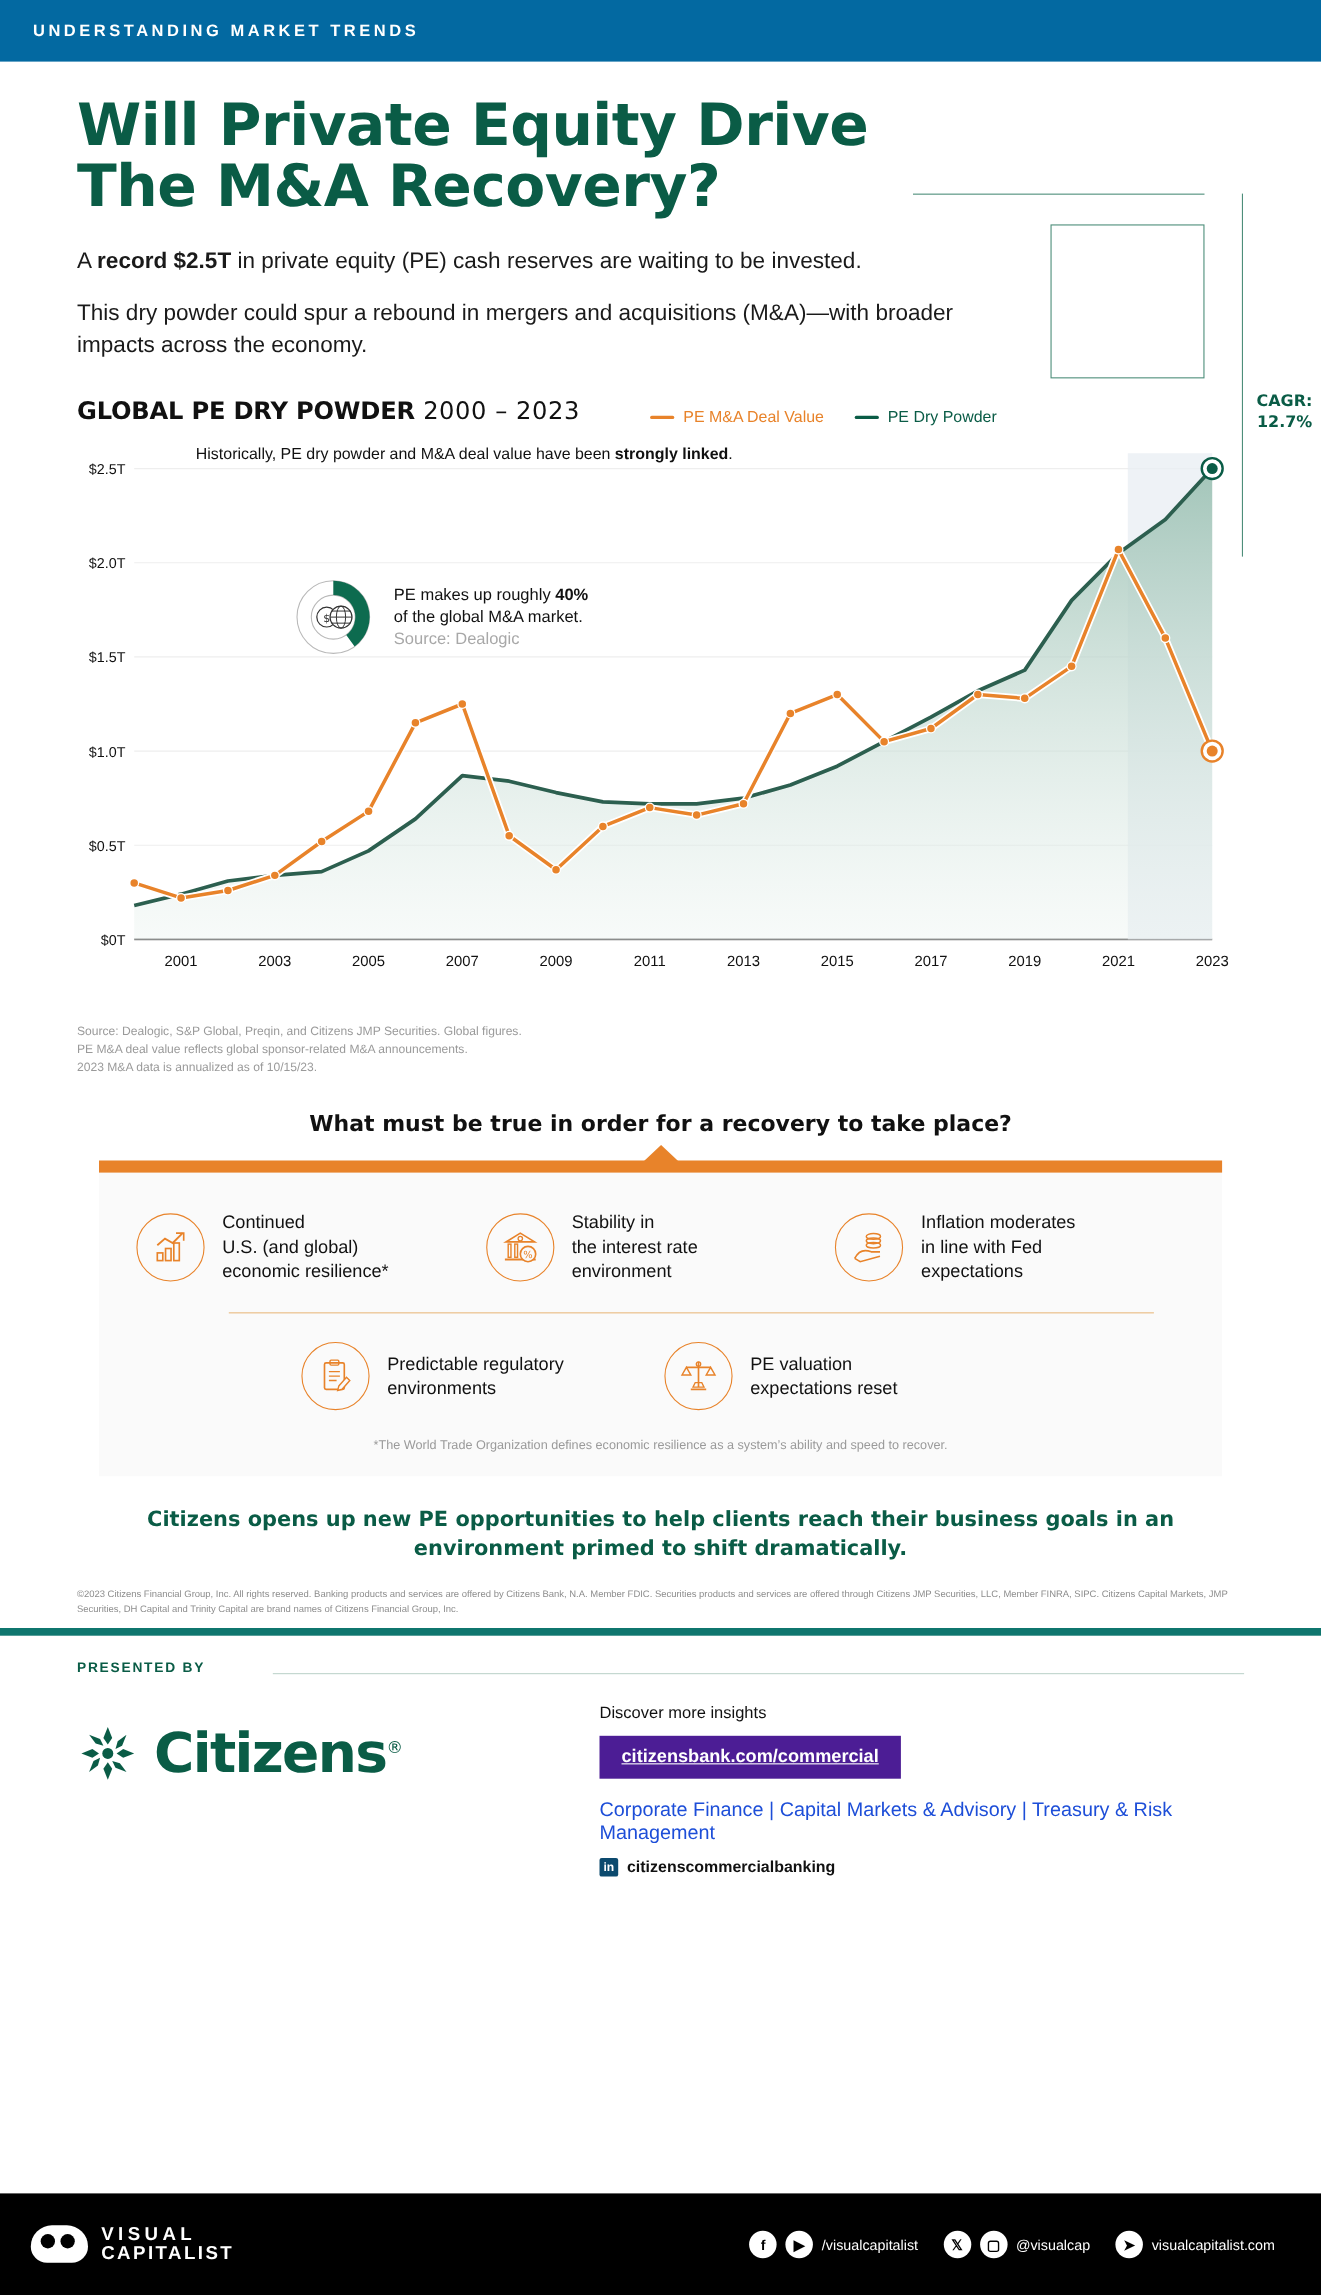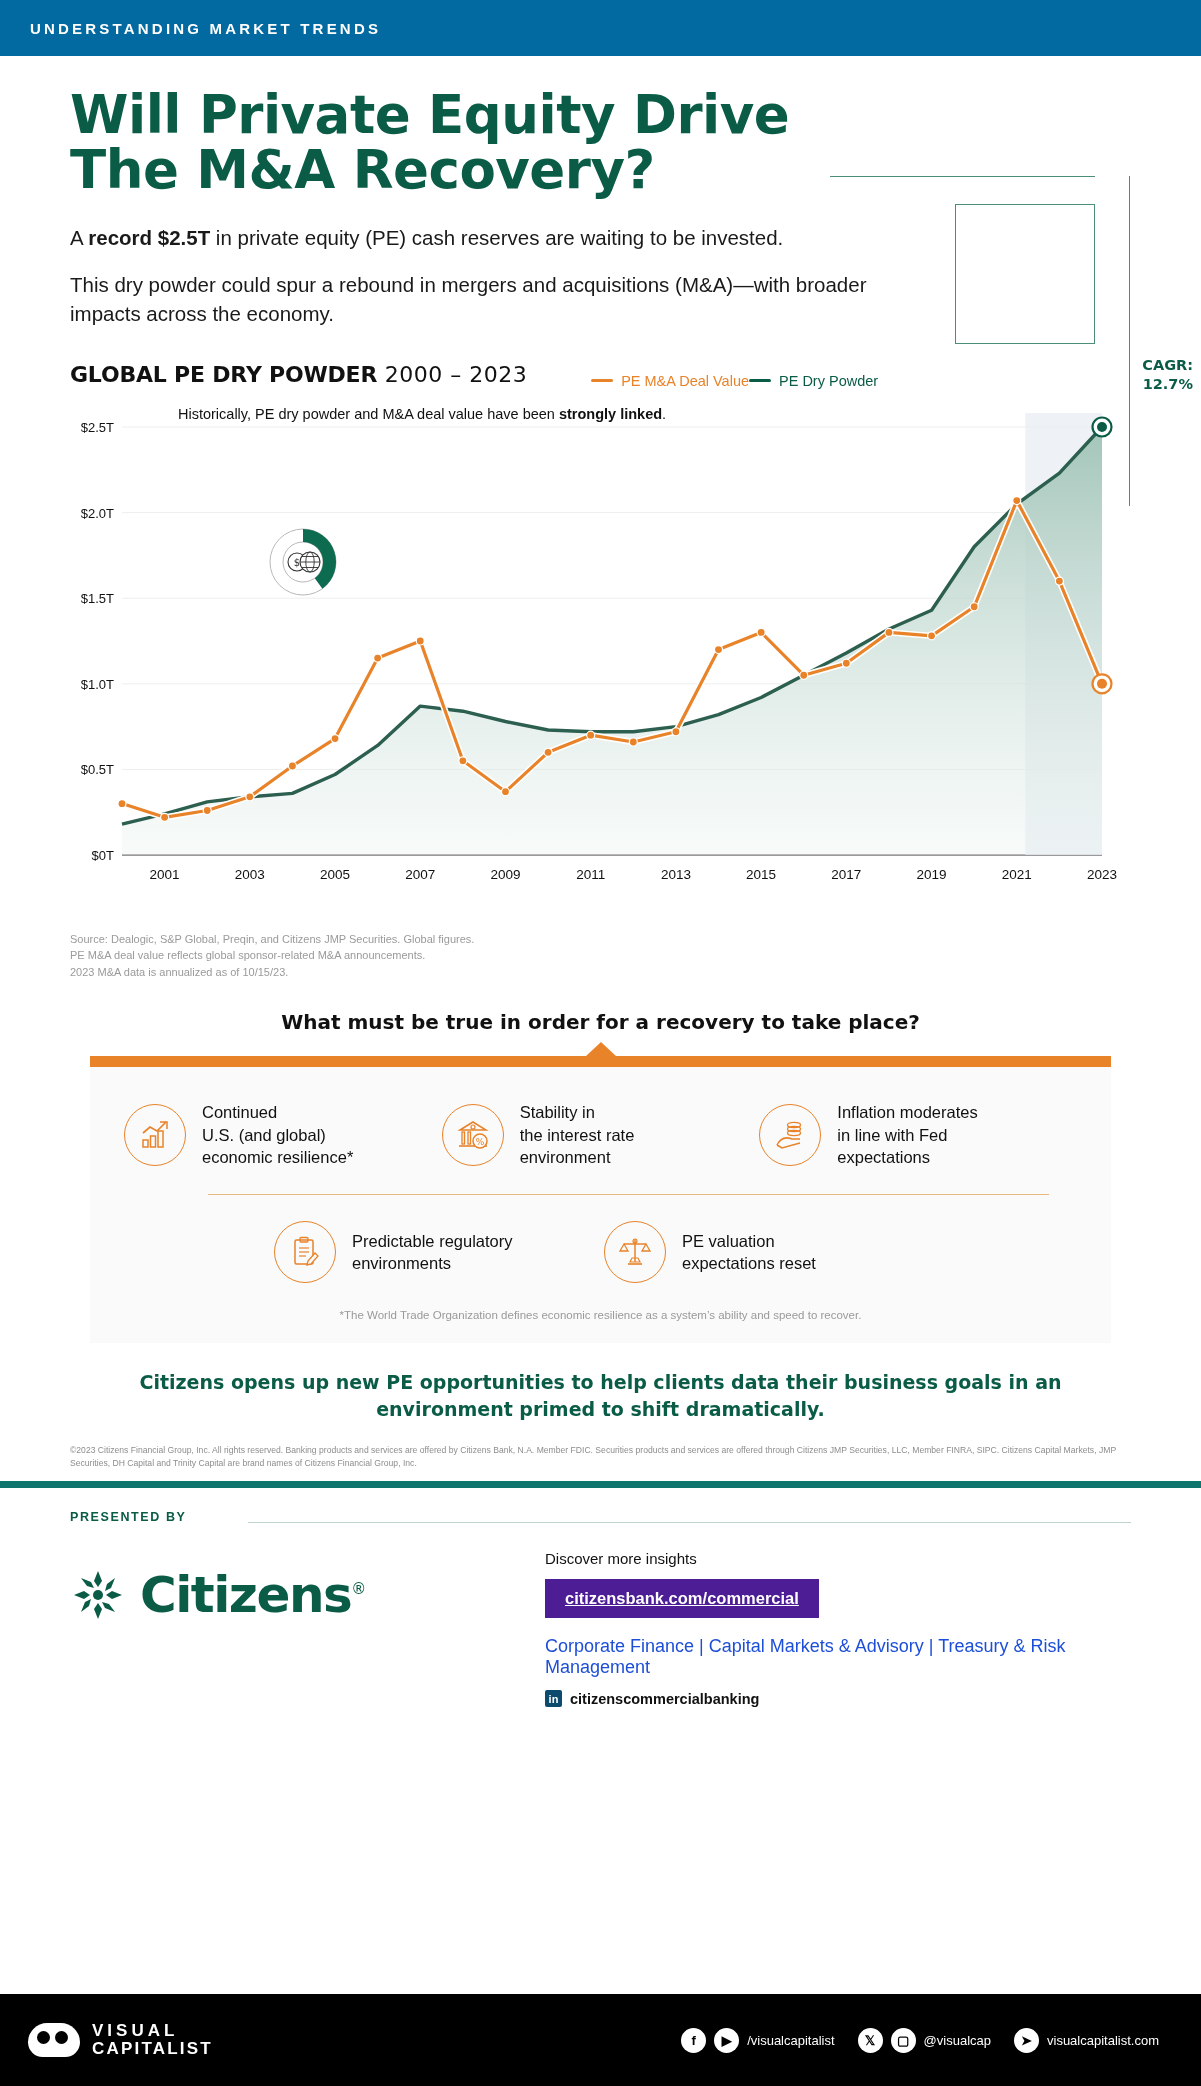--- a/index.html
+++ b/index.html
@@ -46,21 +46,21 @@
   .lede b { font-weight: 700; }
 
   
   .chart-block { margin-top: 34px; padding: 0 70px; position: relative; }
   .chart-head { display: flex; align-items: baseline; gap: 40px; }
   .chart-title {
     font-size: 22px; color: #111; font-weight: 800;
     font-family: "DejaVu Sans", sans-serif; letter-spacing: -0.2px;
   }
   .chart-title .rng { font-weight: 400; letter-spacing: 0.5px; }
-  .legend { display: flex; align-items: center; margin-left: 24px; }
+  .legend { display: flex; gap: 28px; align-items: center; margin-left: 24px; }
   .legend-item { display: flex; align-items: center; gap: 8px; font-size: 14.5px; }
   .legend-swatch { width: 22px; height: 3px; border-radius: 2px; display:inline-block; }
   .lg-orange { color: #e8832a; }
   .lg-green  { color: #0a5c46; }
 
   .cagr {
     position: absolute; right: 8px; top: -6px;
     color: #0a5c46; font-weight: 800; font-size: 14.5px;
     text-align: right; line-height: 1.25;
     font-family: "DejaVu Sans", sans-serif;
@@ -358,20 +358,25 @@
         <circle cx="37" cy="37" r="20" fill="none" stroke="#b9b9b9" stroke-width="1"></circle>
         <path id="donutArc" fill="#0d6b4f" d="M 37 4 A 33 33 0 0 1 56.39691332565161 63.69756081437326 L 48.75570504584947 53.180339887498945 A 20 20 0 0 0 37 17 Z"></path>
         <circle cx="31" cy="37" r="9" fill="#fff" stroke="#333" stroke-width="1.1"></circle>
         <text x="31" y="41" font-size="10" text-anchor="middle" fill="#333" font-family="DejaVu Sans, sans-serif">$</text>
         <circle cx="44" cy="37" r="10" fill="#fff" stroke="#333" stroke-width="1.1"></circle>
         <ellipse cx="44" cy="37" rx="4.2" ry="10" fill="none" stroke="#333" stroke-width="0.9"></ellipse>
         <line x1="34" y1="37" x2="54" y2="37" stroke="#333" stroke-width="0.9"></line>
         <line x1="35.5" y1="31.5" x2="52.5" y2="31.5" stroke="#333" stroke-width="0.9"></line>
         <line x1="35.5" y1="42.5" x2="52.5" y2="42.5" stroke="#333" stroke-width="0.9"></line>
       </svg>
+      <div class="txt">
+        <div><span>PE makes up roughly </span><b>40%</b></div>
+        <div><span> of the global M&amp;A market.</span></div>
+        <div class="src">Source: Dealogic</div>
+      </div>
     </div>
 
   </div>
 
   <div class="chart-source">
     <div>Source: Dealogic, S&amp;P Global, Preqin, and Citizens JMP Securities. Global figures.</div>
     <div>PE M&amp;A deal value reflects global sponsor-related M&amp;A announcements.</div>
     <div>2023 M&amp;A data is annualized as of 10/15/23.</div>
   </div>
 </div>
@@ -452,21 +457,21 @@
           </svg>
         </span>
         <span class="label">PE valuation<br>expectations reset</span>
       </div>
     </div>
 
     <div class="panel-foot">*The World Trade Organization defines economic resilience as a system’s ability and speed to recover.</div>
   </div>
 </div>
 
-<div class="closing">Citizens opens up new PE opportunities to help clients data their business goals in an environment primed to shift dramatically.</div>
+<div class="closing">Citizens opens up new PE opportunities to help clients reach their business goals in an environment primed to shift dramatically.</div>
 <div class="legal">©2023 Citizens Financial Group, Inc. All rights reserved. Banking products and services are offered by Citizens Bank, N.A. Member FDIC. Securities products and services are offered through Citizens JMP Securities, LLC, Member FINRA, SIPC. Citizens Capital Markets, JMP Securities, DH Capital and Trinity Capital are brand names of Citizens Financial Group, Inc.</div>
 
 <div class="presented">
   <div class="pb-label">PRESENTED BY</div>
   <div class="pb-rule"></div>
 
   <div class="citizens-logo">
     <span class="cz-mark">
       <svg width="56" height="56" viewBox="0 0 56 56">
         <g fill="#0a5c46">

